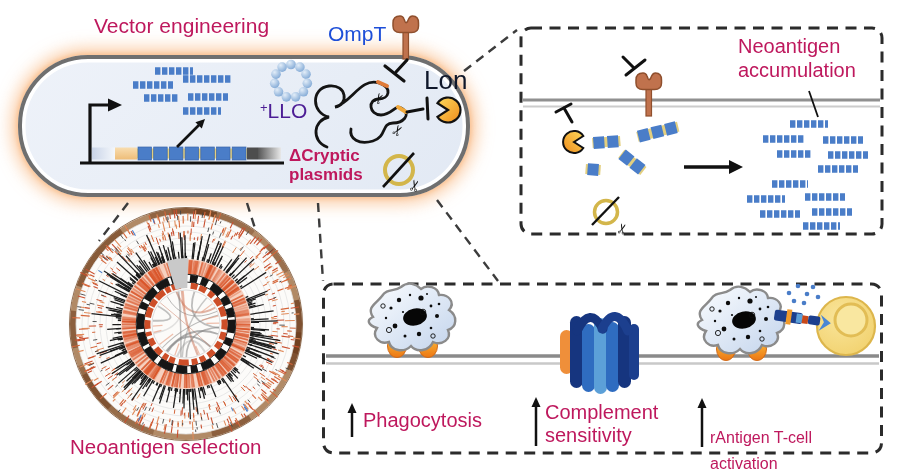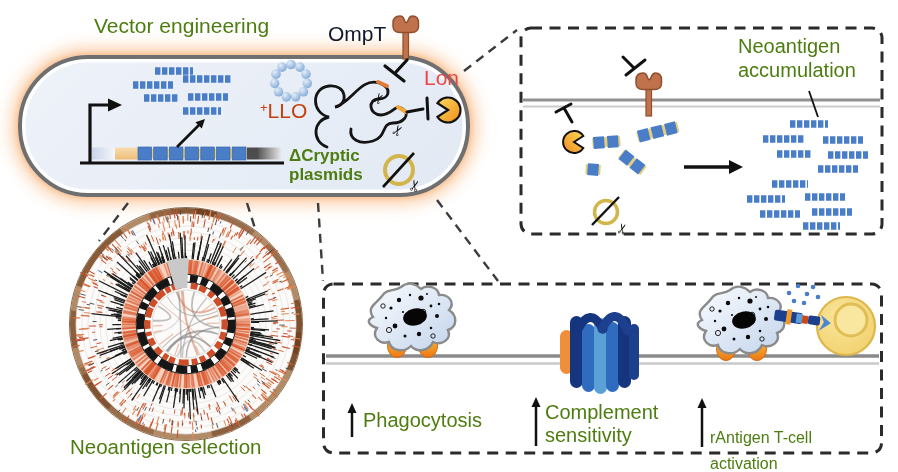--- a/index.html
+++ b/index.html
@@ -1,18 +1,18 @@
 <!DOCTYPE html>
 <html><head>
 <meta charset="utf-8">
 <style>
   html,body{margin:0;padding:0;background:#fff;}
   .stage{position:relative;width:898px;height:472px;background:#ffffff;overflow:hidden;
          font-family:"Liberation Sans",sans-serif;}
-  .lbl{position:absolute;color:#4d7c0f;line-height:1.12;}
+  .lbl{position:absolute;color:#be185d;line-height:1.12;}
   .cell{position:absolute;left:18px;top:55px;width:444px;height:134px;
         border:4px solid #6f6f6f;border-radius:70px;
         background:linear-gradient(135deg,#eef2f9 0%,#e7edf6 60%,#e2e9f4 100%);
         box-shadow:0 0 16px 7px rgba(247,166,96,.55),0 0 4px 2px rgba(247,166,96,.4),inset 0 0 0 3.5px #ffffff;}
   svg text{font-family:"Liberation Sans",sans-serif;}
   .art{position:absolute;left:0;top:0;pointer-events:none;}
 </style>
 </head>
 <body>
 
@@ -1490,25 +1490,25 @@
       <line x1="352" y1="437" x2="352" y2="408" stroke-width="2.5"></line>
       <polygon points="352,403 347.5,413 356.5,413" stroke="none"></polygon>
       <line x1="536" y1="446" x2="536" y2="402" stroke-width="2.5"></line>
       <polygon points="536,397 531.5,407 540.5,407" stroke="none"></polygon>
       <line x1="702" y1="447" x2="702" y2="403" stroke-width="2.5"></line>
       <polygon points="702,398 697.5,408 706.5,408" stroke="none"></polygon>
     </g>
   </svg>
 
   <div class="lbl" style="left:94px;top:14px;font-size:21px;">Vector engineering</div>
-  <div class="lbl" style="left:328px;top:22px;font-size:21px;color:#0f172a;">OmpT</div>
-  <div class="lbl" style="left:260px;top:99px;font-size:21px;color:#c2410c;">
+  <div class="lbl" style="left:328px;top:22px;font-size:21px;color:#1d4ed8;">OmpT</div>
+  <div class="lbl" style="left:260px;top:99px;font-size:21px;color:#4c1d95;">
     <span style="font-size:13px;vertical-align:6px;">+</span><span>LLO</span>
   </div>
-  <div class="lbl" style="left:424px;top:66px;font-size:21px;color:#ef4444;">Lon</div>
+  <div class="lbl" style="left:424px;top:66px;font-size:26px;color:#0f172a;">Lon</div>
   <div class="lbl" style="left:289px;top:146px;width:82px;font-size:17px;font-weight:bold;">ΔCryptic plasmids</div>
 
   <div class="lbl" style="left:738px;top:34px;width:150px;font-size:20px;line-height:24px;">Neoantigen accumulation</div>
 
   <div class="lbl" style="left:70px;top:436px;width:228px;font-size:20.5px;">Neoantigen selection</div>
 
   <div class="lbl" style="left:363px;top:409px;font-size:20px;">Phagocytosis</div>
   <div class="lbl" style="left:545px;top:401px;width:125px;font-size:20px;line-height:23px;">Complement sensitivity</div>
   <div class="lbl" style="left:710px;top:425px;width:160px;font-size:16px;line-height:26px;">rAntigen T-cell activation</div>
 </div>

